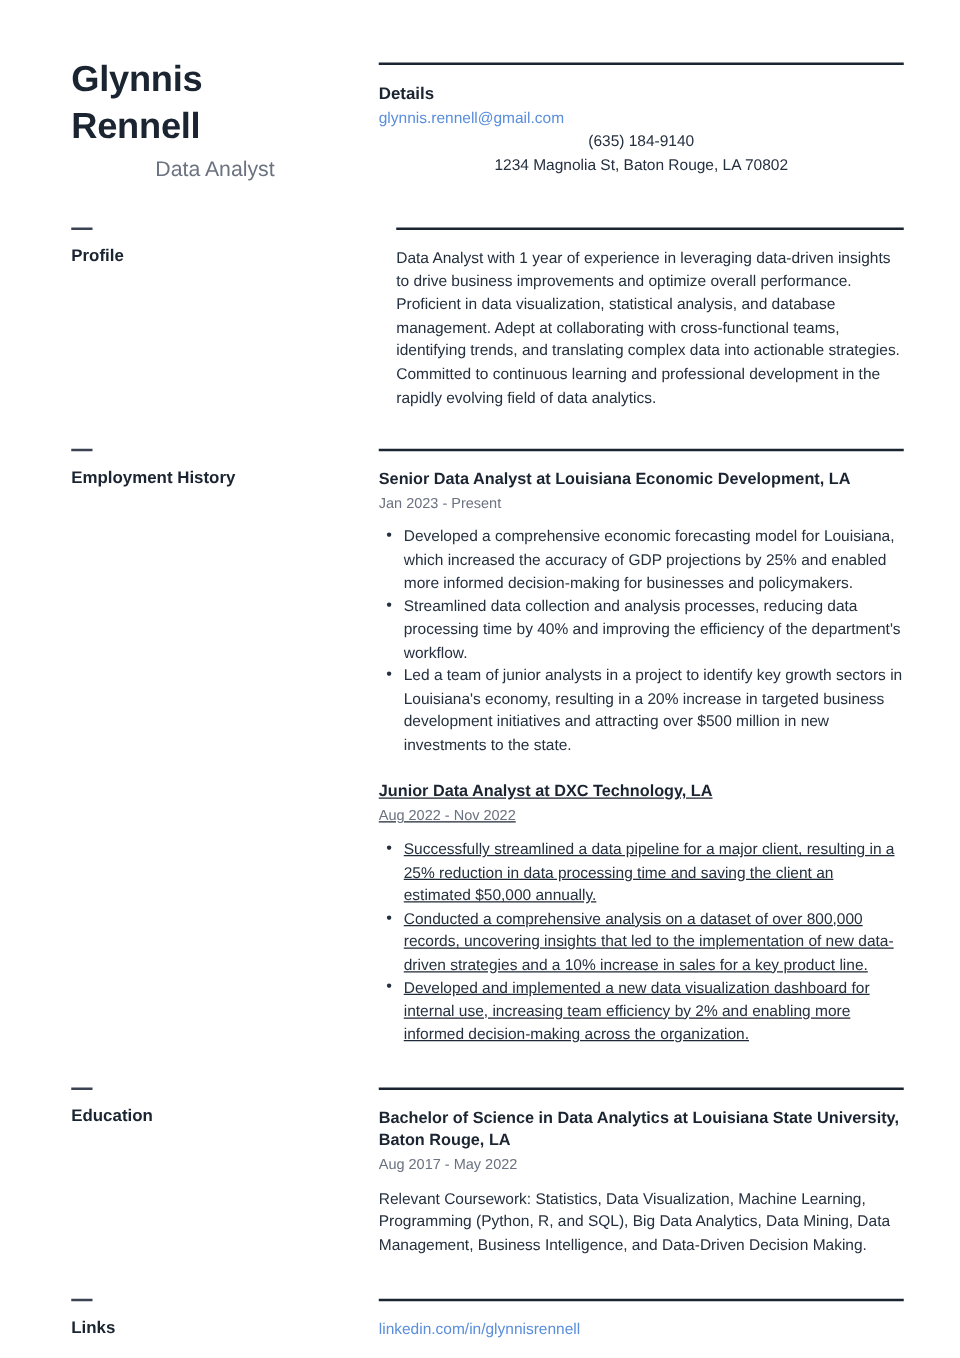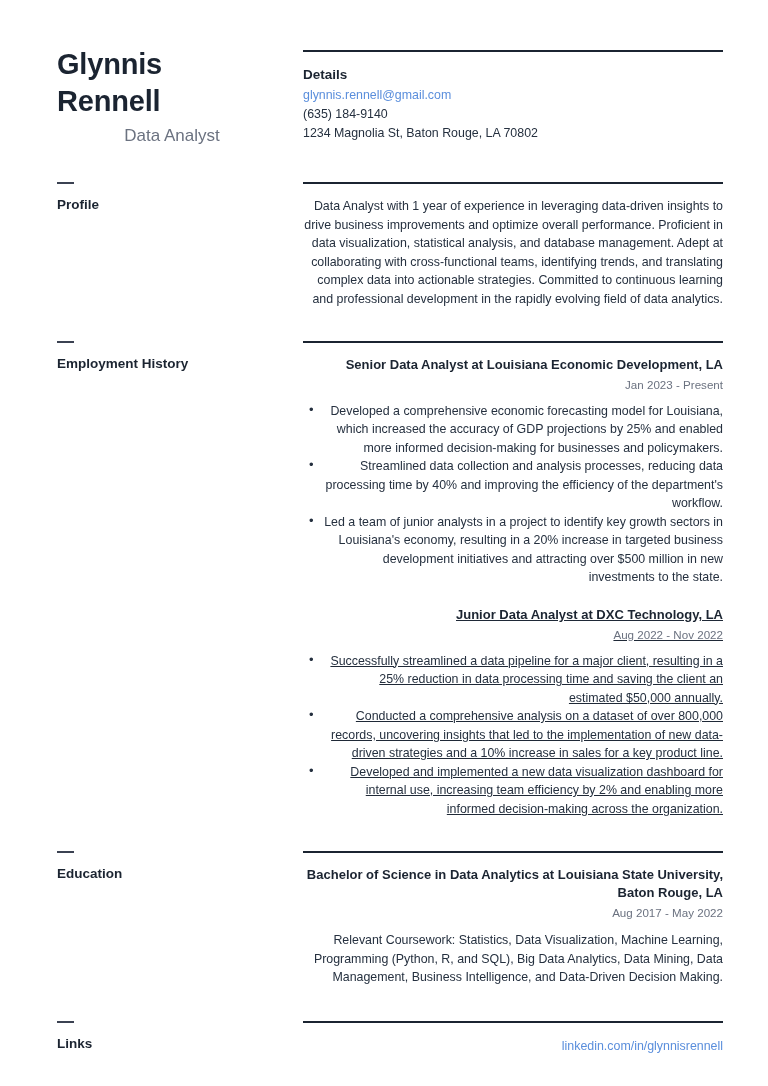--- a/index.html
+++ b/index.html
@@ -85,40 +85,40 @@
 
   .section-title {
     font-size: 13.5px;
     line-height: 18px;
     font-weight: 700;
     color: #1b2431;
   }
 
   .section-right {
     flex: 1 1 auto;
-    text-align: right;
   }
 
   .section-right .rule {
     margin-bottom: 13px;
   }
 
   
   .details-heading {
     font-size: 13.5px;
     line-height: 19px;
     font-weight: 700;
     color: #1b2431;
     margin-bottom: 1px;
   }
 
   .detail-line {
     font-size: 12.4px;
     line-height: 19px;
     color: #25303f;
+    text-align: center;
   }
 
   .link {
     color: #5a8edc;
     font-size: 12.4px;
     line-height: 19px;
     display: inline-block;
     cursor: pointer;
   }
 
@@ -169,21 +169,21 @@
   }
 
   .entry-body {
     margin-top: 10px;
     font-size: 12.4px;
     line-height: 18.5px;
     color: #25303f;
   }
 
   
-  .section--profile { margin-top: 34px; }
+  .section--profile { margin-top: 34px; gap: 14px; }
   .section--employment { margin-top: 32px; }
   .section--education { margin-top: 33px; }
   .section--links { margin-top: 34px; }
 </style>
 </head>
 <body>
 
 <div class="resume">
 
   <div class="header">

